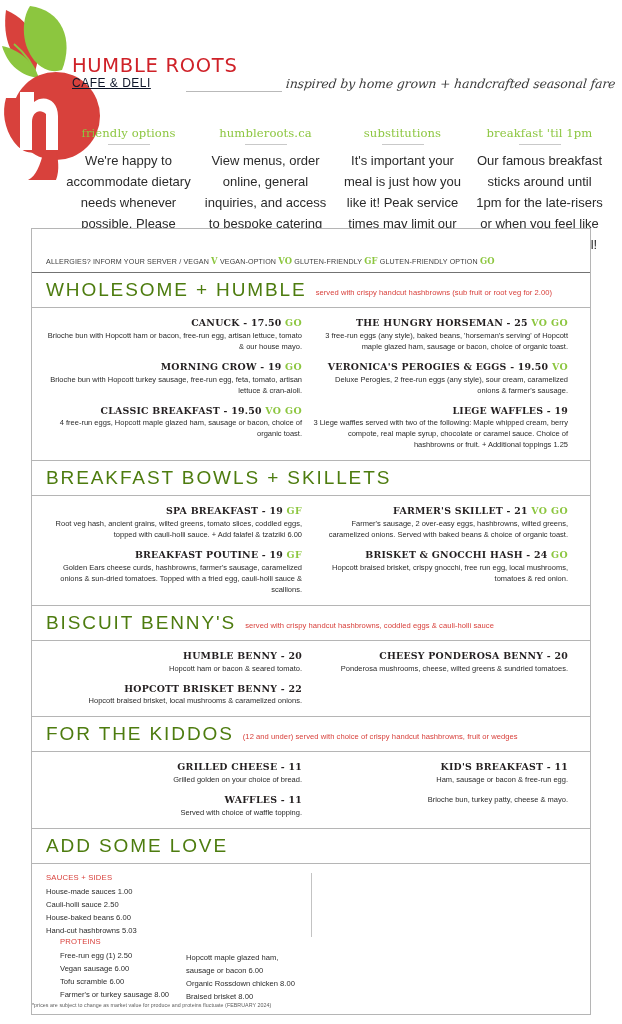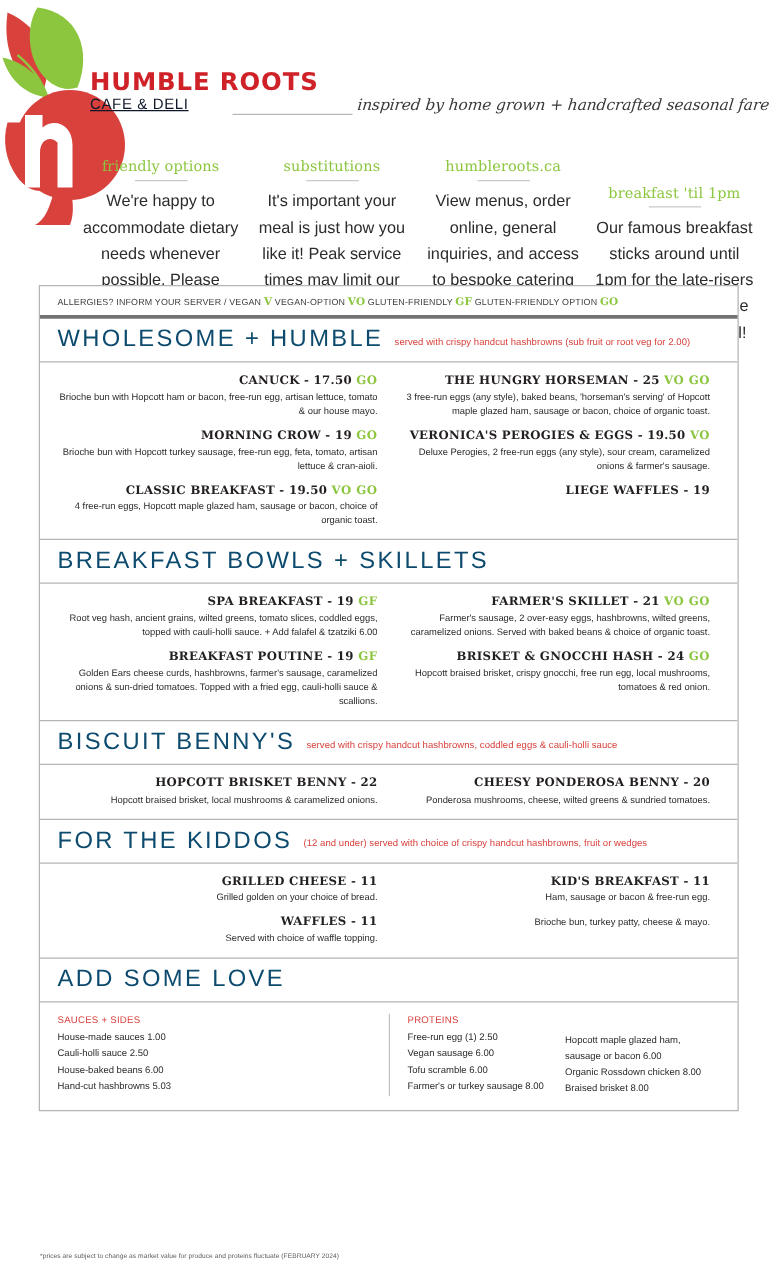--- a/index.html
+++ b/index.html
@@ -30,21 +30,21 @@
     left: 0; top: 0;
     width: 622px;
     height: 222px;
   }
   .brand-block {
     position: absolute;
     left: 72px; top: 56px;
   }
   .brand-name {
     font-family: "DejaVu Sans", sans-serif;
-    font-weight: 700;
+    font-weight: 400;
     font-size: 19.5px;
     letter-spacing: 0.7px;
     color: #cf2128;
     line-height: 1.05;
     white-space: nowrap;
   }
   .brand-sub {
     font-family: "Liberation Sans", sans-serif;
     font-weight: 400;
     font-size: 12px;
@@ -74,21 +74,20 @@
     transform: skewX(-6deg);
   }
 
   
   .info-row {
     position: absolute;
     left: 60px; top: 126px;
     width: 548px;
     display: flex;
     gap: 0px;
-    align-items: flex-end;
   }
   .info-col { width: 137px; text-align: center; }
   .info-head {
     font-family: "DejaVu Serif", serif;
     font-size: 11.6px;
     color: #8cc63f;
     letter-spacing: 0.1px;
     white-space: nowrap;
   }
   .info-rule {
@@ -106,48 +105,49 @@
 
   
   .menu {
     position: absolute;
     left: 31px; top: 228px;
     width: 560px;
     border: 1px solid #b5b5b5;
     background: #fff;
   }
   .allergy-bar {
-    border-bottom: 3px solid #737373;
+    border-bottom: 1px solid #737373;
     padding: 7px 10px 6px 14px;
     font-size: 7.1px;
     letter-spacing: 0.15px;
     color: #3c3c3c;
     font-family: "Liberation Sans", sans-serif;
     white-space: nowrap;
+    margin-top: 20px;
   }
   .allergy-bar .tagmark {
     color: #8cc63f;
     font-family: "DejaVu Serif", serif;
     font-weight: 700;
     font-size: 8.4px;
   }
 
   .sec-head {
     border-bottom: 1px solid #b5b5b5;
     padding: 6px 10px 6px 14px;
     display: flex;
     align-items: baseline;
     gap: 9px;
   }
   .sec-title {
     font-family: "Liberation Sans", sans-serif;
     font-weight: 400;
     font-size: 19px;
     letter-spacing: 1.9px;
-    color: #0c4a6e;
+    color: #4d7c0f;
     white-space: nowrap;
   }
   .sec-note {
     font-family: "Liberation Sans", sans-serif;
     font-size: 7.6px;
     color: #d8413c;
     letter-spacing: 0.05px;
     white-space: nowrap;
     position: relative;
     top: -1px;
@@ -179,20 +179,21 @@
     font-family: "Liberation Sans", sans-serif;
     font-size: 7.5px;
     line-height: 1.47;
     color: #2b2b2b;
   }
 
   
   .love-body {
     display: flex;
     padding: 9px 12px 11px 14px;
+    flex-direction: column;
   }
   .love-left {
     width: 50%;
     display: flex;
     padding-right: 8px;
     border-right: 1px solid #c3c3c3;
   }
   .love-right {
     width: 50%;
     display: flex;
@@ -258,28 +259,28 @@
   <div class="tag-rule"></div>
   <div class="tagline">inspired by home grown + handcrafted seasonal fare</div>
 
   <div class="info-row">
     <div class="info-col">
       <div class="info-head">friendly options</div>
       <div class="info-rule"></div>
       <div class="info-body">We're happy to accommodate dietary needs whenever possible. Please notify the server of your preferences.</div>
     </div>
     <div class="info-col">
+      <div class="info-head">humbleroots.ca</div>
+      <div class="info-rule"></div>
+      <div class="info-body">View menus, order online, general inquiries, and access to bespoke catering menus catering@humbleroots.ca</div>
+    </div>
+    <div class="info-col">
       <div class="info-head">substitutions</div>
       <div class="info-rule"></div>
       <div class="info-body">It's important your meal is just how you like it! Peak service times may limit our ability to provide special requests.</div>
-    </div>
-    <div class="info-col">
-      <div class="info-head">humbleroots.ca</div>
-      <div class="info-rule"></div>
-      <div class="info-body">View menus, order online, general inquiries, and access to bespoke catering menus catering@humbleroots.ca</div>
     </div>
     <div class="info-col">
       <div class="info-head">breakfast 'til 1pm</div>
       <div class="info-rule"></div>
       <div class="info-body">Our famous breakfast sticks around until 1pm for the late-risers or when you feel like a cozy, hearty meal!</div>
     </div>
   </div>
 </div>
 
 <div class="menu">
@@ -336,20 +337,21 @@
           <span>VERONICA'S PEROGIES &amp; EGGS - 19.50</span>
           <span class="tags">VO</span>
         </div>
         <div class="item-desc">Deluxe Perogies, 2 free-run eggs (any style), sour cream, caramelized onions &amp; farmer's sausage.</div>
       </div>
       <div class="item">
         <div class="item-name">
           <span>LIEGE WAFFLES - 19</span>
           <span class="tags"></span>
         </div>
+        <div class="item-desc">3 Liege waffles served with two of the following: Maple whipped cream, berry compote, real maple syrup, chocolate or caramel sauce. Choice of hashbrowns or fruit. + Additional toppings 1.25</div>
       </div>
     </div>
   </div>
 
   <div class="sec-head">
     <div class="sec-title">BREAKFAST BOWLS + SKILLETS</div>
     <div class="sec-note"></div>
   </div>
   <div class="sec-body">
     <div class="col">
@@ -385,20 +387,27 @@
       </div>
     </div>
   </div>
 
   <div class="sec-head">
     <div class="sec-title">BISCUIT BENNY'S</div>
     <div class="sec-note">served with crispy handcut hashbrowns, coddled eggs &amp; cauli-holli sauce</div>
   </div>
   <div class="sec-body">
     <div class="col">
+      <div class="item">
+        <div class="item-name">
+          <span>HUMBLE BENNY - 20</span>
+          <span class="tags"></span>
+        </div>
+        <div class="item-desc">Hopcott ham or bacon &amp; seared tomato.</div>
+      </div>
       <div class="item">
         <div class="item-name">
           <span>HOPCOTT BRISKET BENNY - 22</span>
           <span class="tags"></span>
         </div>
         <div class="item-desc">Hopcott braised brisket, local mushrooms &amp; caramelized onions.</div>
       </div>
     </div>
     <div class="col">
       <div class="item">

